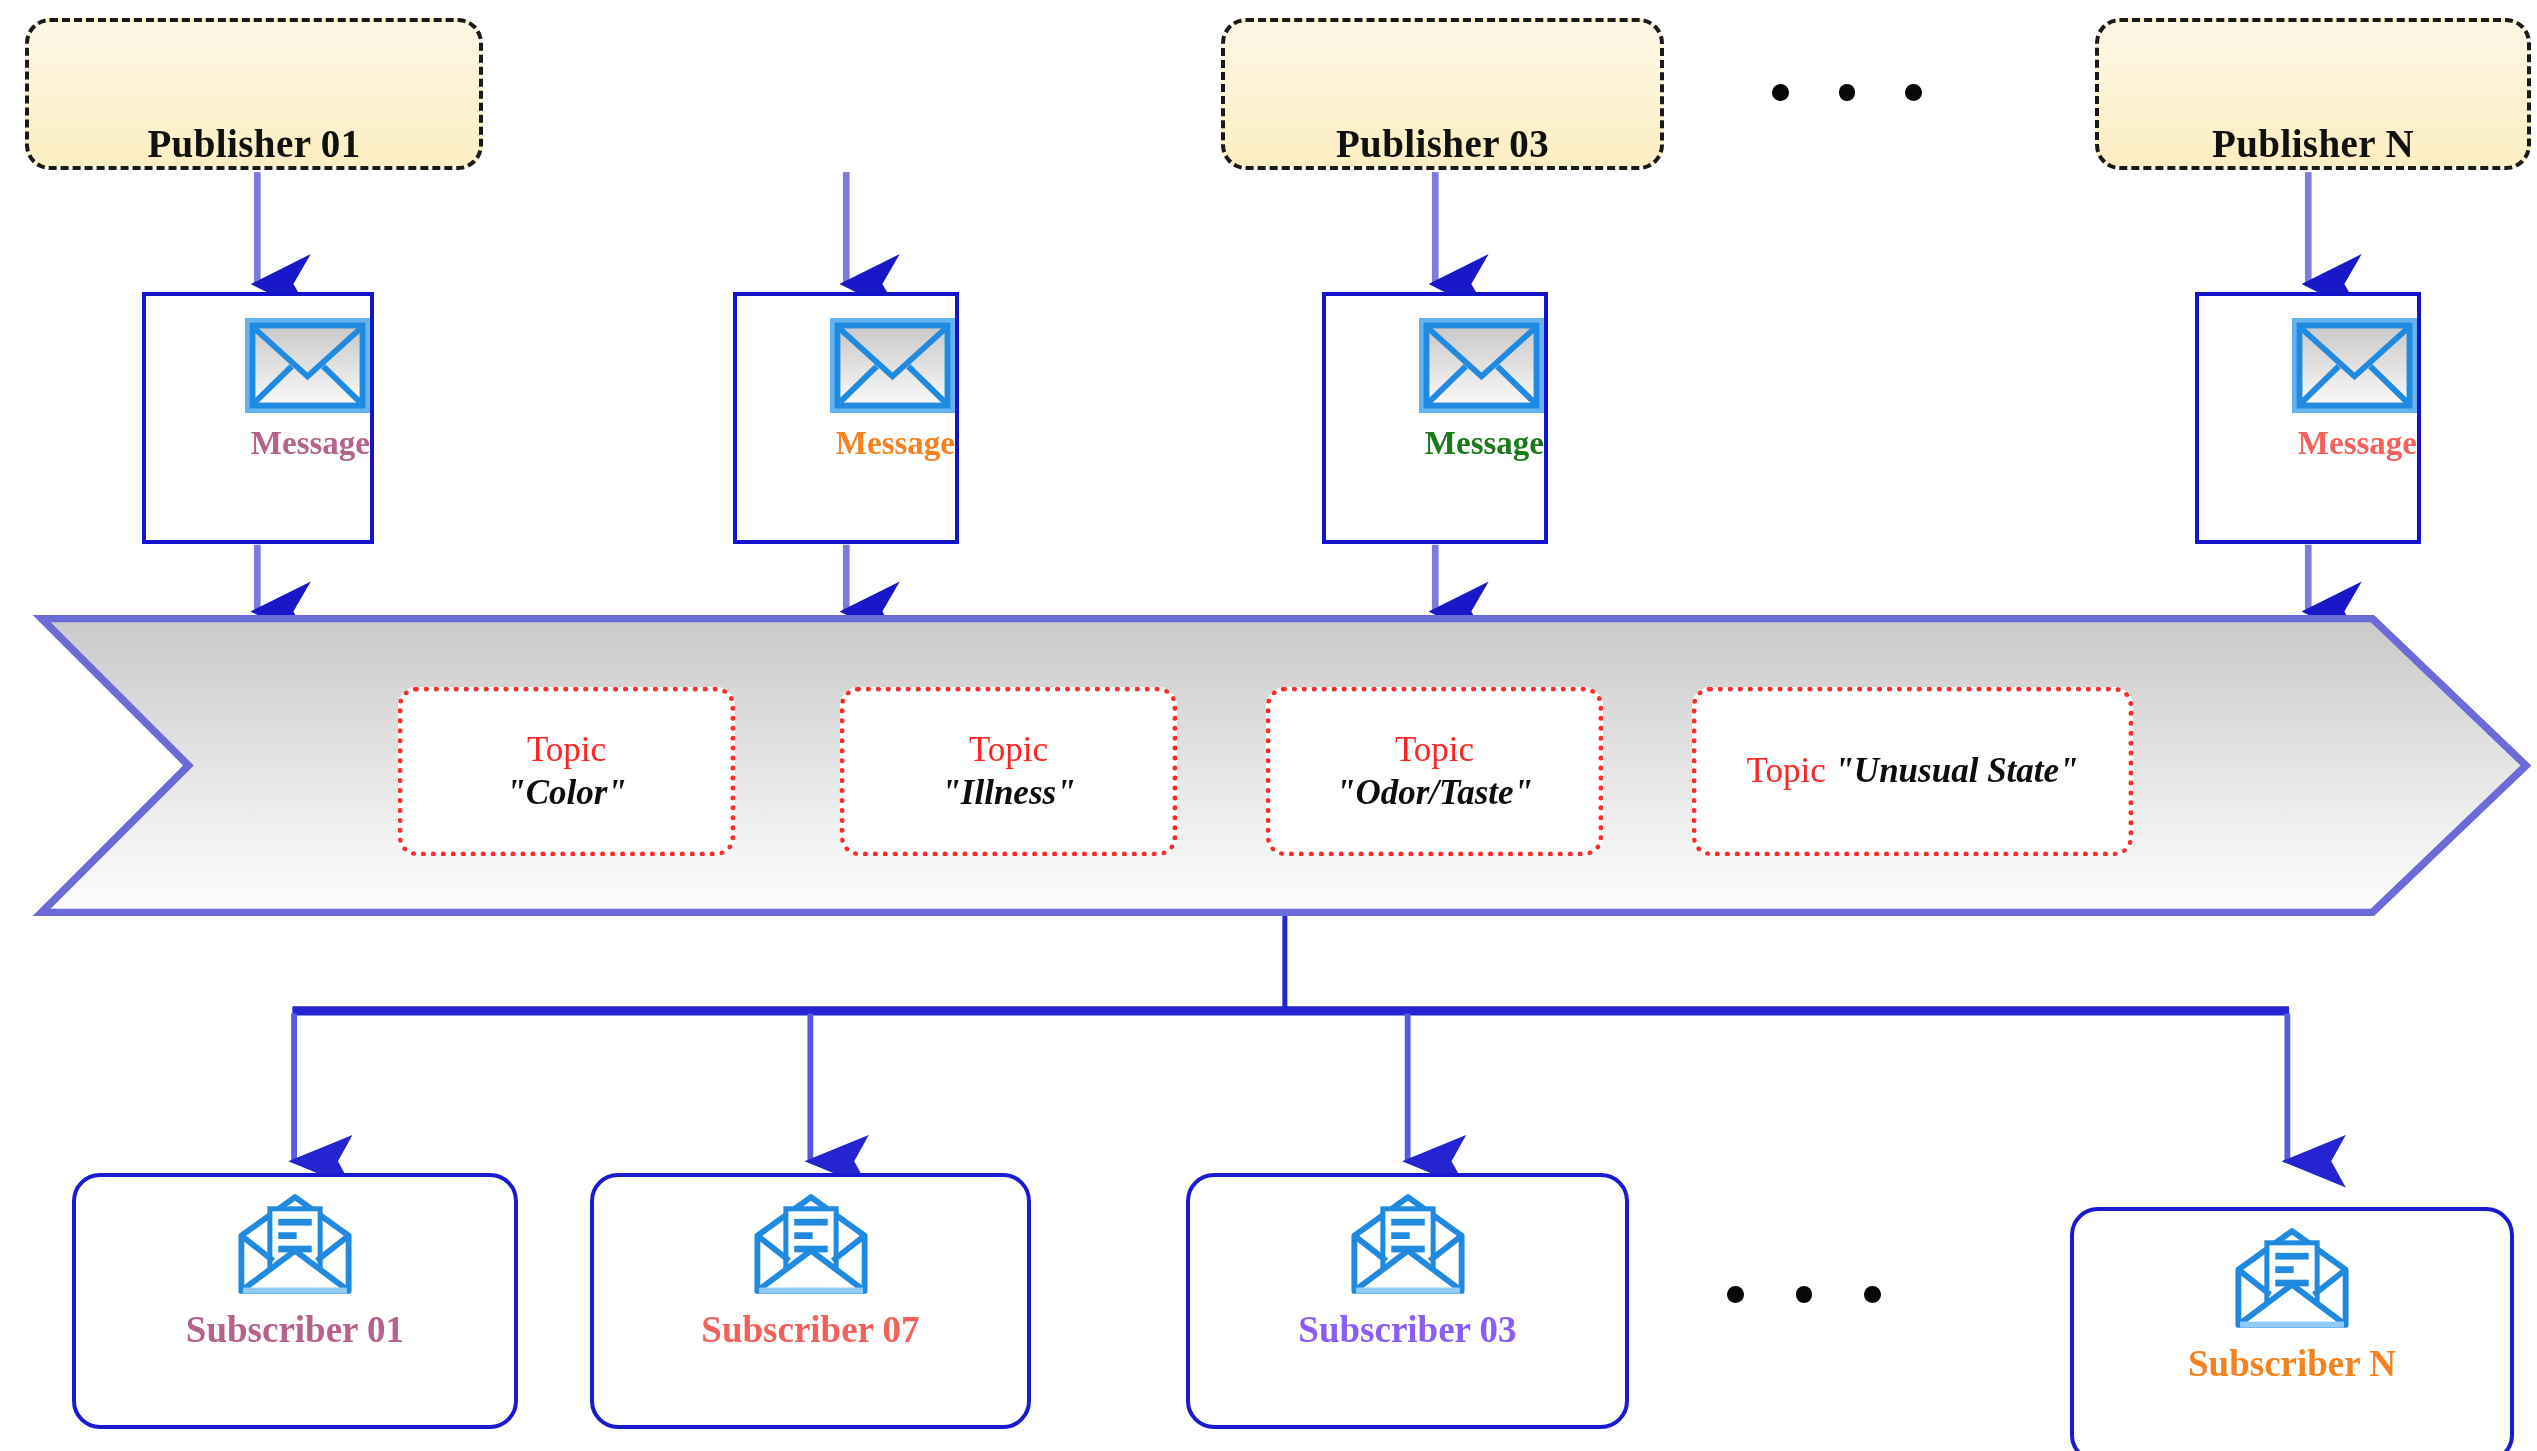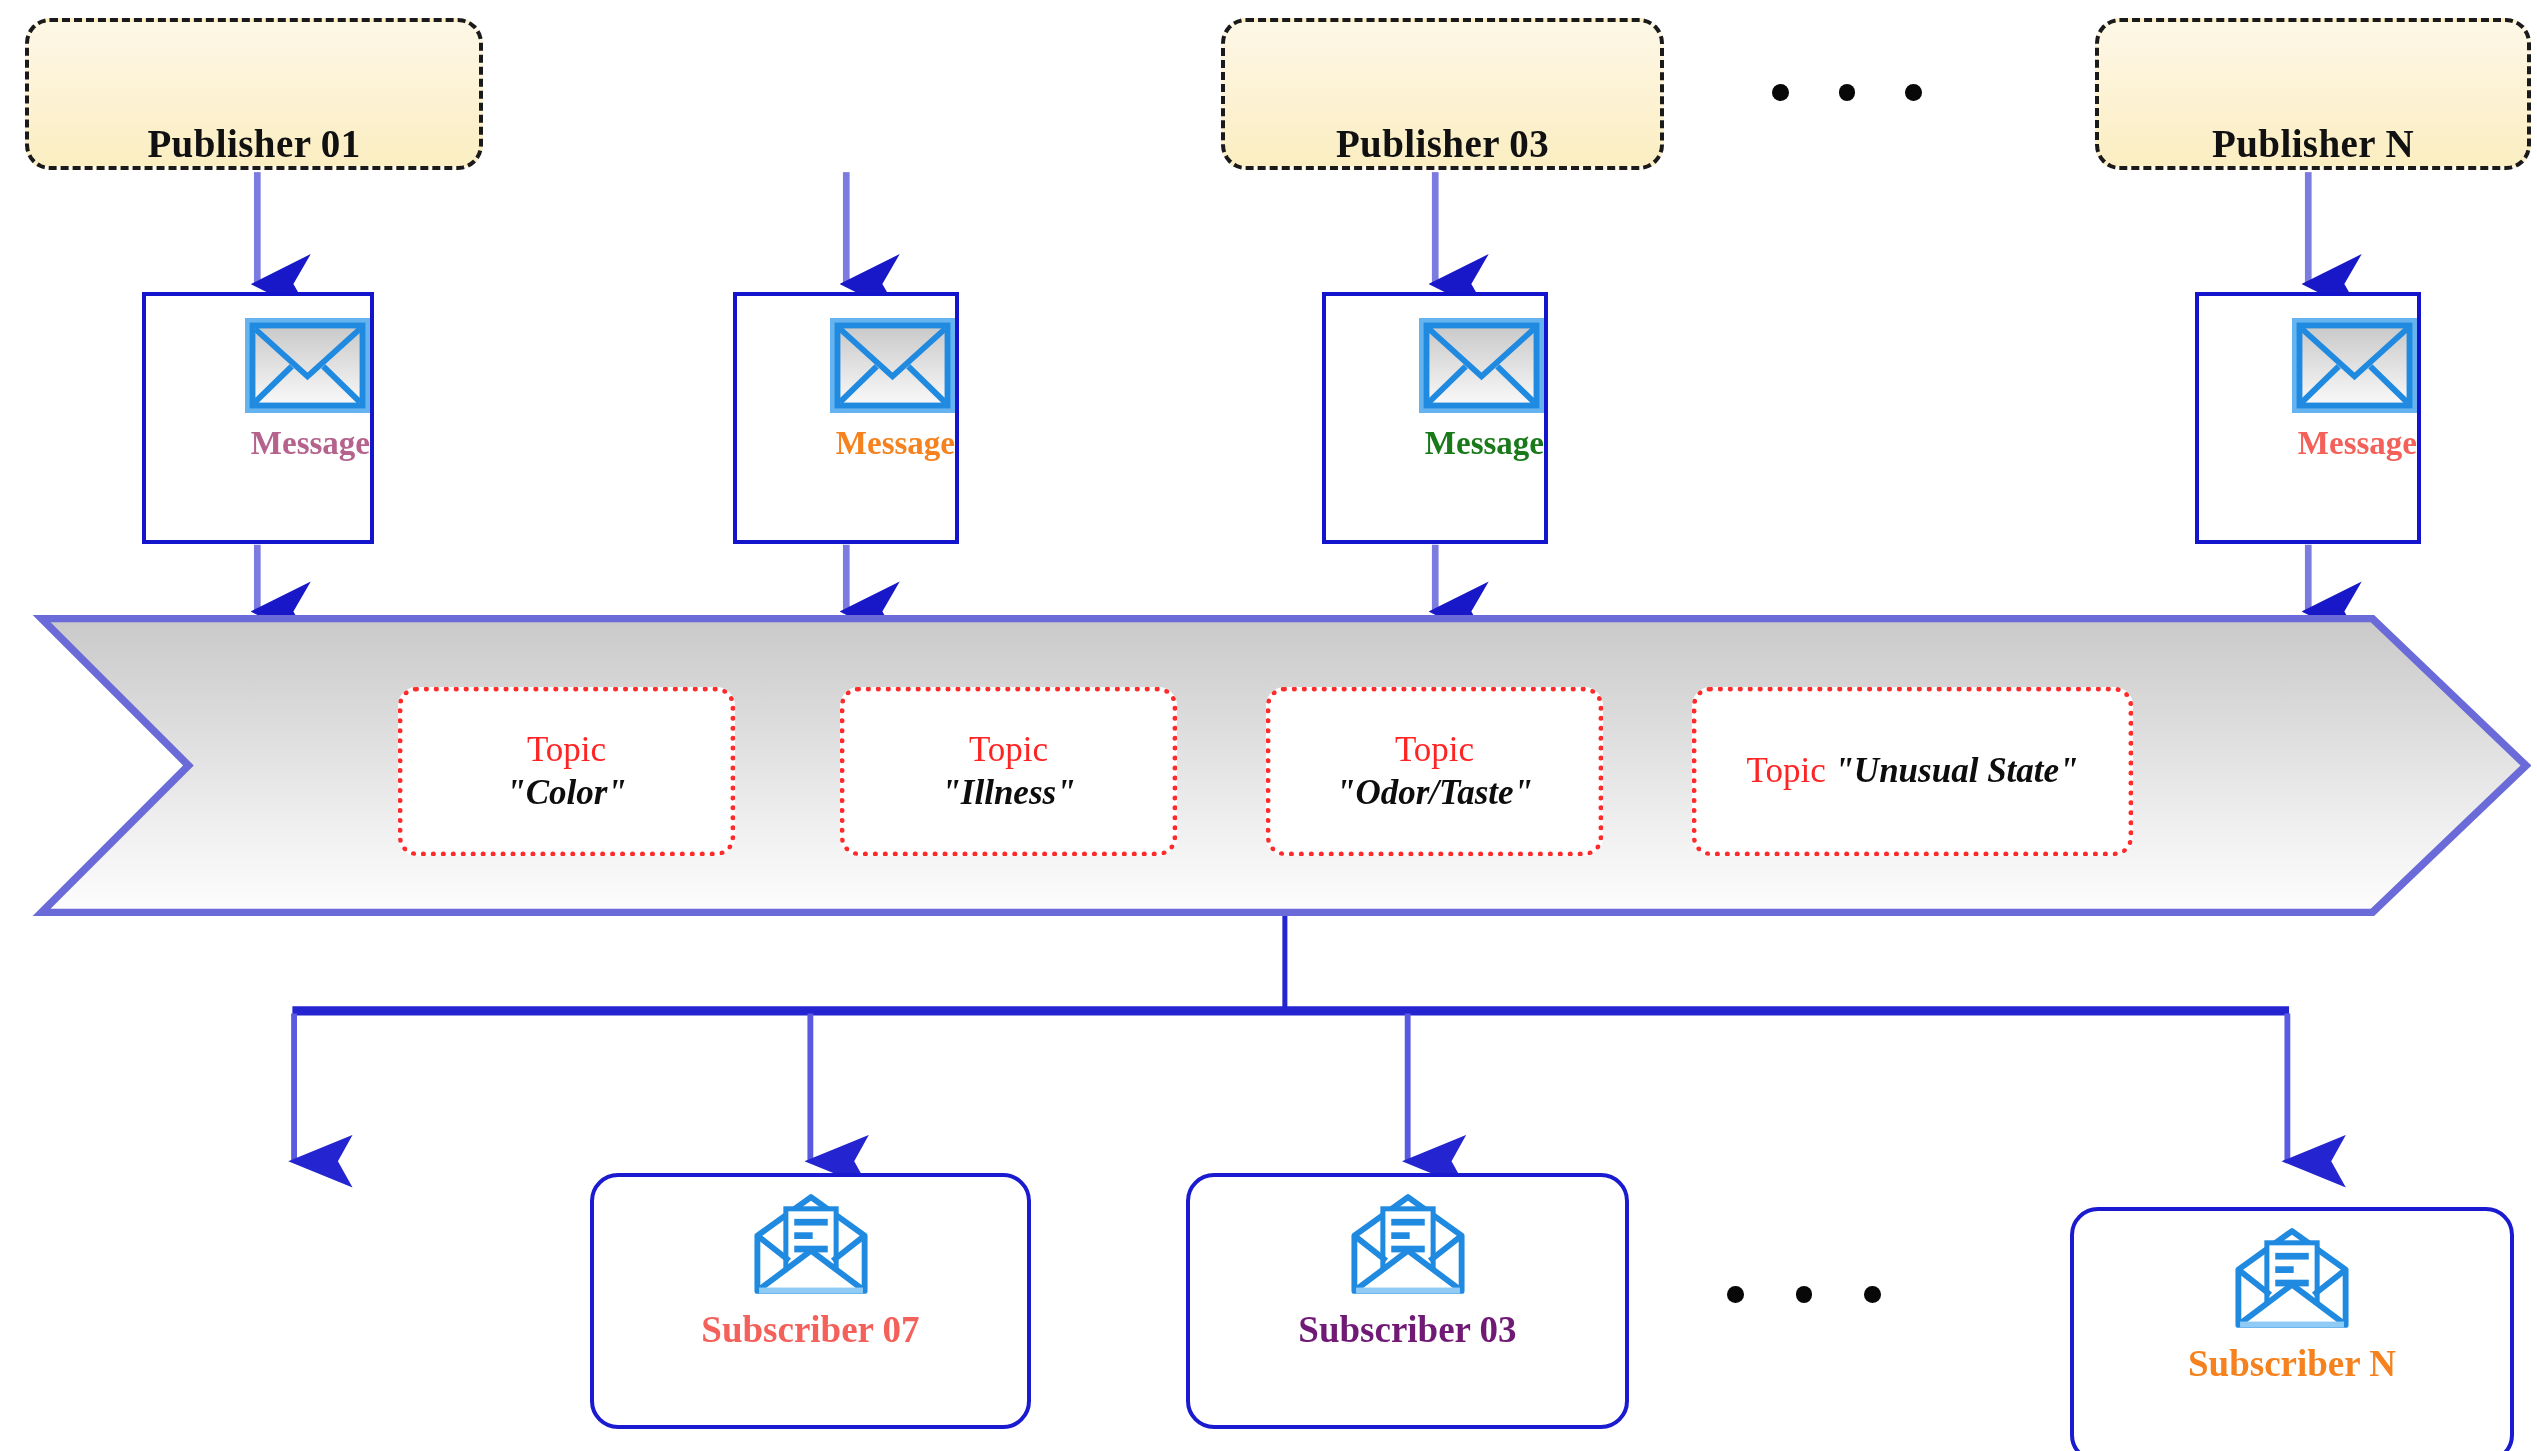--- a/index.html
+++ b/index.html
@@ -286,20 +286,35 @@
     </span>
   </div>
 
   <div class="topic" style="left:1692px; top:687px; width:441px; height:169px;">
     <span class="topic-text">
       <span>Topic</span>
       <span class="topic-name">"Unusual State"</span>
     </span>
   </div>
 
+  <div class="subscriber" style="left:72px; top:1173px; width:446px; height:256px;">
+    <span class="open-envelope">
+      <svg viewBox="0 0 148 124" width="124" height="104">
+        <path d="M10,52 L74,6 L138,52 L138,118 L10,118 Z" fill="#ffffff" stroke="#1f8ae0" stroke-width="7" stroke-linejoin="round"></path>
+        <rect x="44" y="20" width="60" height="72" fill="#ffffff" stroke="#1f8ae0" stroke-width="6"></rect>
+        <rect x="54" y="32" width="40" height="8" fill="#1f8ae0"></rect>
+        <rect x="54" y="48" width="22" height="8" fill="#1f8ae0"></rect>
+        <rect x="54" y="64" width="40" height="8" fill="#1f8ae0"></rect>
+        <path d="M10,118 L74,70 L138,118" fill="#ffffff" stroke="#1f8ae0" stroke-width="7" stroke-linejoin="round"></path>
+        <path d="M10,52 L48,82 M138,52 L100,82" fill="none" stroke="#1f8ae0" stroke-width="7"></path>
+        <rect x="12" y="114" width="124" height="7" fill="#8fcbf5"></rect>
+      </svg>
+    </span>
+    <span class="subscriber-label" style="color:#b5628c;">Subscriber 01</span>
+  </div>
 
   <div class="subscriber" style="left:590px; top:1173px; width:441px; height:256px;">
     <span class="open-envelope">
       <svg viewBox="0 0 148 124" width="124" height="104">
         <path d="M10,52 L74,6 L138,52 L138,118 L10,118 Z" fill="#ffffff" stroke="#1f8ae0" stroke-width="7" stroke-linejoin="round"></path>
         <rect x="44" y="20" width="60" height="72" fill="#ffffff" stroke="#1f8ae0" stroke-width="6"></rect>
         <rect x="54" y="32" width="40" height="8" fill="#1f8ae0"></rect>
         <rect x="54" y="48" width="22" height="8" fill="#1f8ae0"></rect>
         <rect x="54" y="64" width="40" height="8" fill="#1f8ae0"></rect>
         <path d="M10,118 L74,70 L138,118" fill="#ffffff" stroke="#1f8ae0" stroke-width="7" stroke-linejoin="round"></path>
@@ -316,21 +331,21 @@
         <path d="M10,52 L74,6 L138,52 L138,118 L10,118 Z" fill="#ffffff" stroke="#1f8ae0" stroke-width="7" stroke-linejoin="round"></path>
         <rect x="44" y="20" width="60" height="72" fill="#ffffff" stroke="#1f8ae0" stroke-width="6"></rect>
         <rect x="54" y="32" width="40" height="8" fill="#1f8ae0"></rect>
         <rect x="54" y="48" width="22" height="8" fill="#1f8ae0"></rect>
         <rect x="54" y="64" width="40" height="8" fill="#1f8ae0"></rect>
         <path d="M10,118 L74,70 L138,118" fill="#ffffff" stroke="#1f8ae0" stroke-width="7" stroke-linejoin="round"></path>
         <path d="M10,52 L48,82 M138,52 L100,82" fill="none" stroke="#1f8ae0" stroke-width="7"></path>
         <rect x="12" y="114" width="124" height="7" fill="#8fcbf5"></rect>
       </svg>
     </span>
-    <span class="subscriber-label" style="color:#701a75;">Subscriber 03</span>
+    <span class="subscriber-label" style="color:#8b5cf6;">Subscriber 03</span>
   </div>
 
   <div class="subscriber" style="left:2070px; top:1207px; width:444px; height:256px;">
     <span class="open-envelope">
       <svg viewBox="0 0 148 124" width="124" height="104">
         <path d="M10,52 L74,6 L138,52 L138,118 L10,118 Z" fill="#ffffff" stroke="#1f8ae0" stroke-width="7" stroke-linejoin="round"></path>
         <rect x="44" y="20" width="60" height="72" fill="#ffffff" stroke="#1f8ae0" stroke-width="6"></rect>
         <rect x="54" y="32" width="40" height="8" fill="#1f8ae0"></rect>
         <rect x="54" y="48" width="22" height="8" fill="#1f8ae0"></rect>
         <rect x="54" y="64" width="40" height="8" fill="#1f8ae0"></rect>

